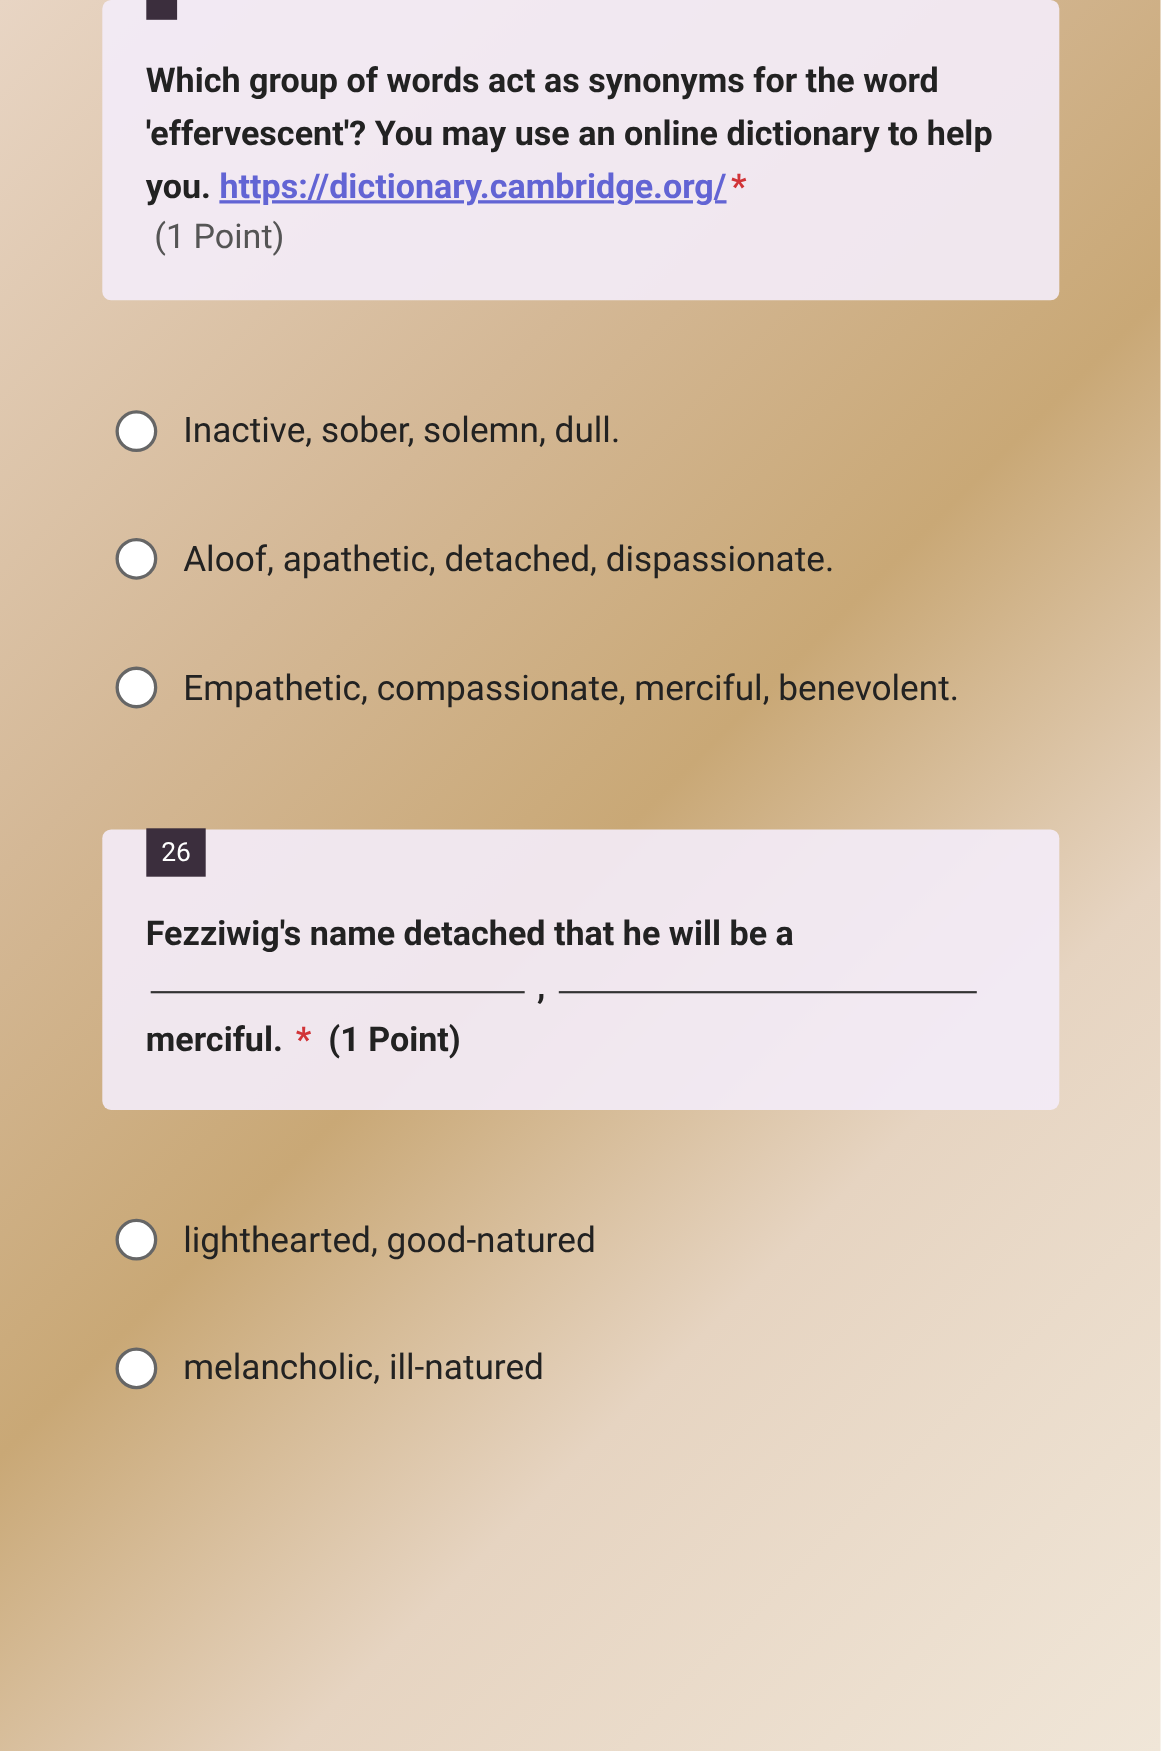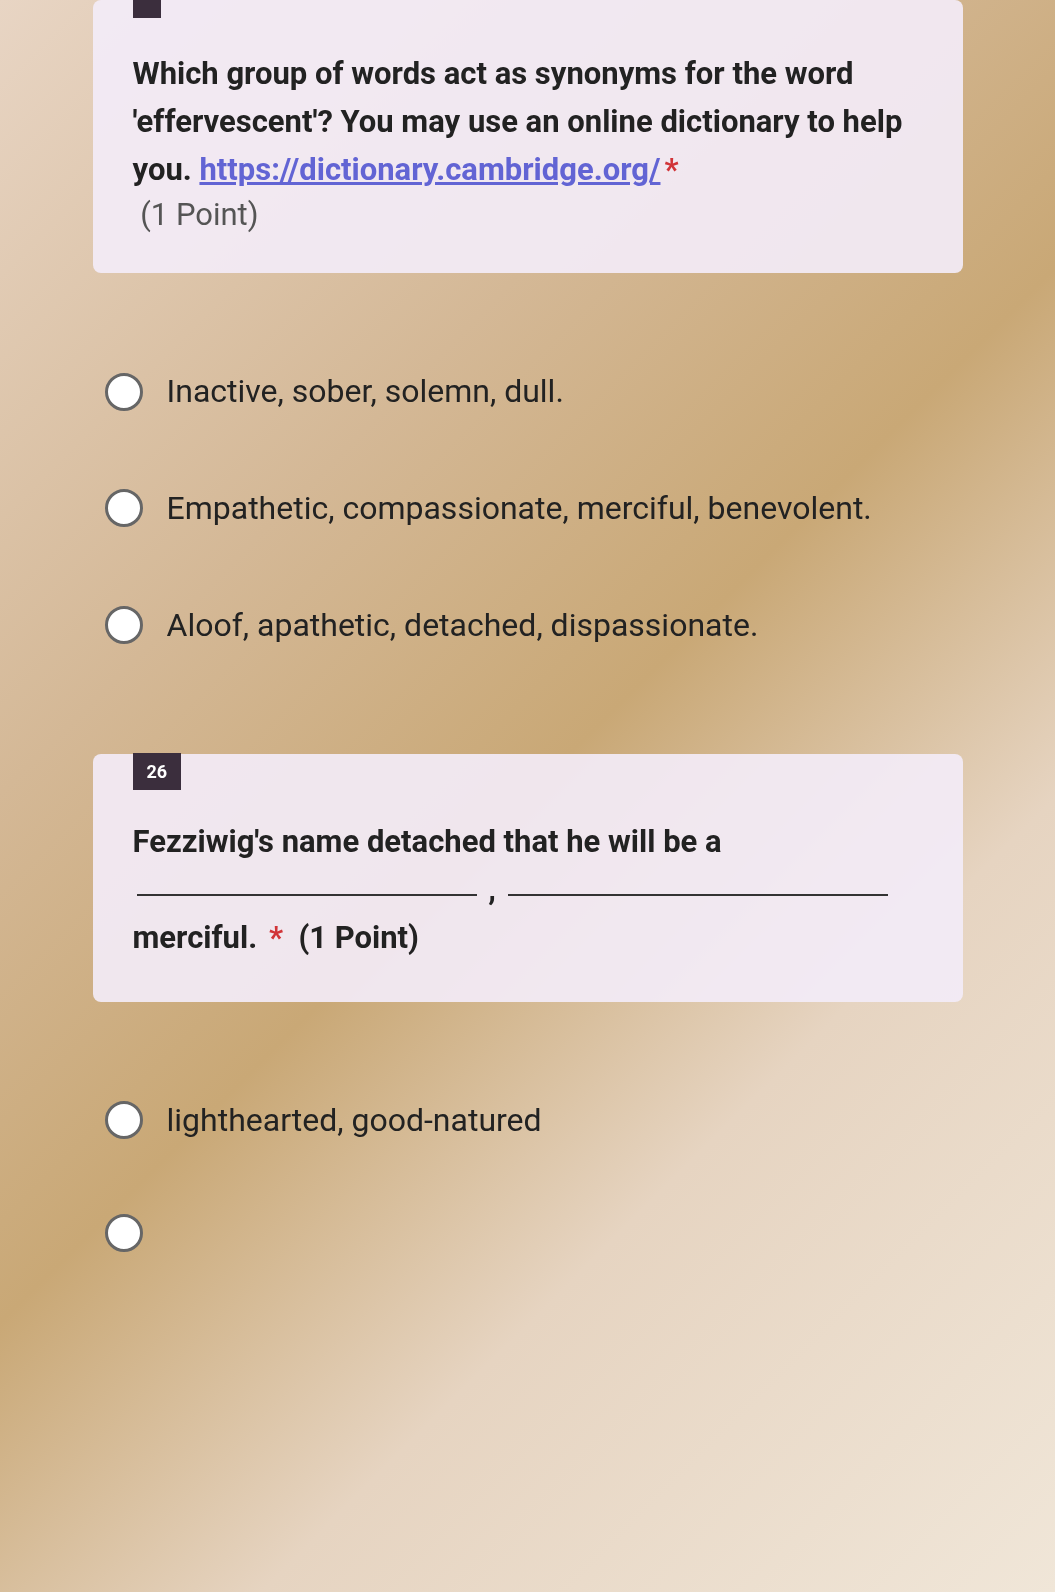--- a/index.html
+++ b/index.html
@@ -24,22 +24,22 @@
   }
   .question-header {
     padding: 0 40px 40px 40px;
     position: relative;
   }
   .question-number {
     background: #3b2e3d;
     color: #fff;
     display: inline-block;
     padding: 8px 14px;
-    font-size: 18px;
-    font-weight: 700;
+    font-size: 24px;
+    font-weight: 400;
     margin-bottom: 28px;
     margin-top: -1px;
   }
   .question-number.top-cut {
     height: 18px;
     padding: 0 14px;
     margin-top: 0;
   }
   .question-text {
     font-size: 31px;
@@ -111,25 +111,25 @@
     </div>
   </div>
 
   <div class="options">
     <div class="option">
       <div class="radio"></div>
       <div class="option-label">Inactive, sober, solemn, dull.</div>
     </div>
     <div class="option">
       <div class="radio"></div>
-      <div class="option-label">Empathetic, compassionate, merciful, benevolent.</div>
+      <div class="option-label">Aloof, apathetic, detached, dispassionate.</div>
     </div>
     <div class="option">
       <div class="radio"></div>
-      <div class="option-label">Aloof, apathetic, detached, dispassionate.</div>
+      <div class="option-label">Empathetic, compassionate, merciful, benevolent.</div>
     </div>
   </div>
 
   <div class="question-card" style="margin-top:40px;">
     <div class="question-header" style="padding-top:0;">
       <div class="question-number">26</div>
       <div class="question-text">
         <span>Fezziwig's name detached that he will be a </span><br>
         <span class="blank-line"></span><span class="comma-sep"> , </span><span class="blank-line" style="width:380px;"></span>
         <span> merciful. </span><span class="required">*</span>&nbsp;&nbsp;<span>(1 Point)</span>
@@ -137,16 +137,17 @@
     </div>
   </div>
 
   <div class="options">
     <div class="option">
       <div class="radio"></div>
       <div class="option-label">lighthearted, good-natured</div>
     </div>
     <div class="option">
       <div class="radio"></div>
+      <div class="option-label">melancholic, ill-natured</div>
     </div>
   </div>
 
 </div>
 
 </body></html>

